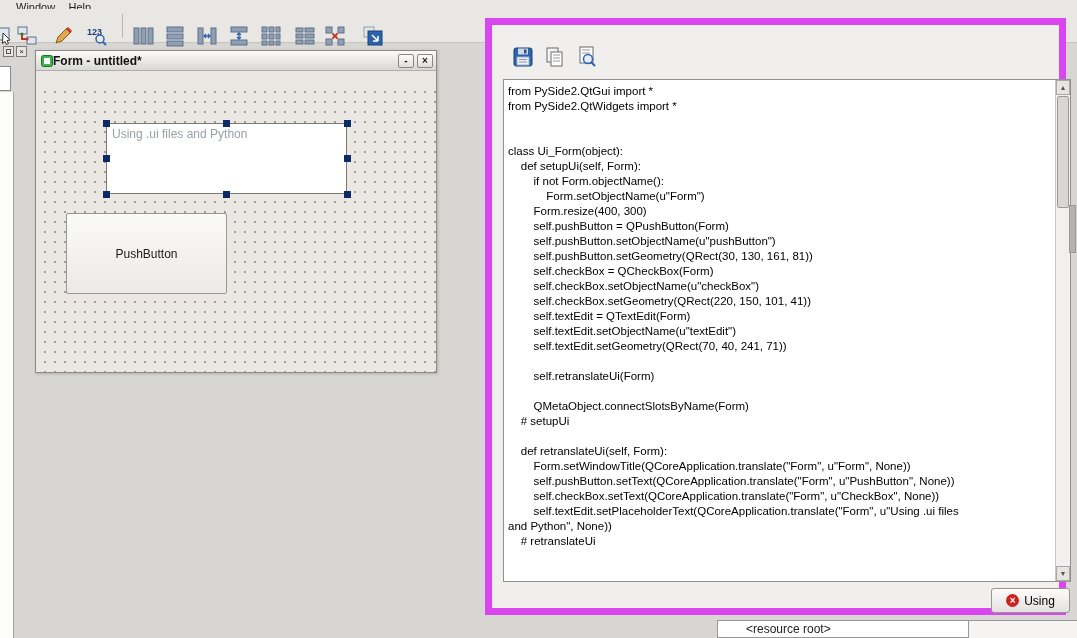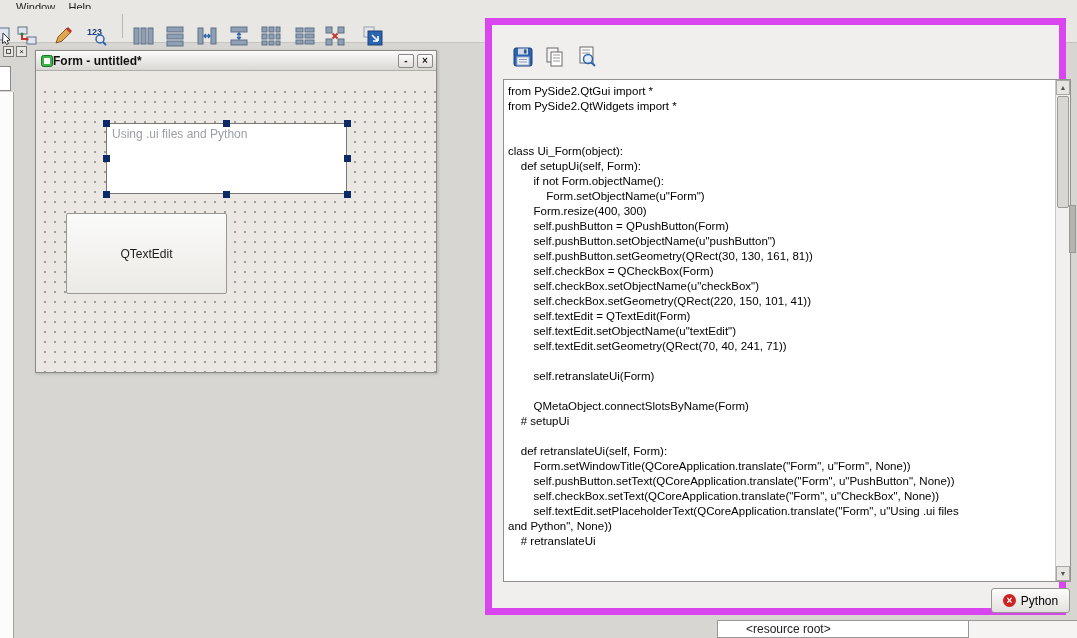--- a/index.html
+++ b/index.html
@@ -210,21 +210,21 @@
 
     <div class="hnd" style="left:67px;top:37px"></div>
     <div class="hnd" style="left:187px;top:37px"></div>
     <div class="hnd" style="left:308px;top:37px"></div>
     <div class="hnd" style="left:67px;top:72px"></div>
     <div class="hnd" style="left:308px;top:72px"></div>
     <div class="hnd" style="left:67px;top:108px"></div>
     <div class="hnd" style="left:187px;top:108px"></div>
     <div class="hnd" style="left:308px;top:108px"></div>
 
-    <button class="pushbtn">QTextEdit</button>
+    <button class="pushbtn">PushButton</button>
 
   </div>
 </div>
 
 <div class="abs dialog">
   <button class="dtb" style="left:18px">
     <svg viewBox="0 0 24 24">
       <rect x="3" y="3" width="18" height="18" rx="2" fill="#2b63ae" stroke="#1c4379"></rect>
       <rect x="7" y="3.5" width="10" height="6" fill="#cfd9ea"></rect>
       <rect x="13" y="4.5" width="2.5" height="4" fill="#32507e"></rect>
@@ -286,19 +286,19 @@
     # retranslateUi</pre>
     <div class="vscroll">
       <div class="sb-btn sb-up">▲</div>
       <div class="sb-thumb"></div>
       <div class="sb-btn sb-down">▼</div>
     </div>
   </div>
 
   <button class="close-btn">
     <span class="close-ico">×</span>
-    <span>Python</span>
+    <span>Using</span>
   </button>
 </div>
 
 <div class="abs res-box">&lt;resource root&gt;</div>
 <div class="abs res-side"></div>
 <div class="abs bg-thumb"></div>
 
 </body></html>

